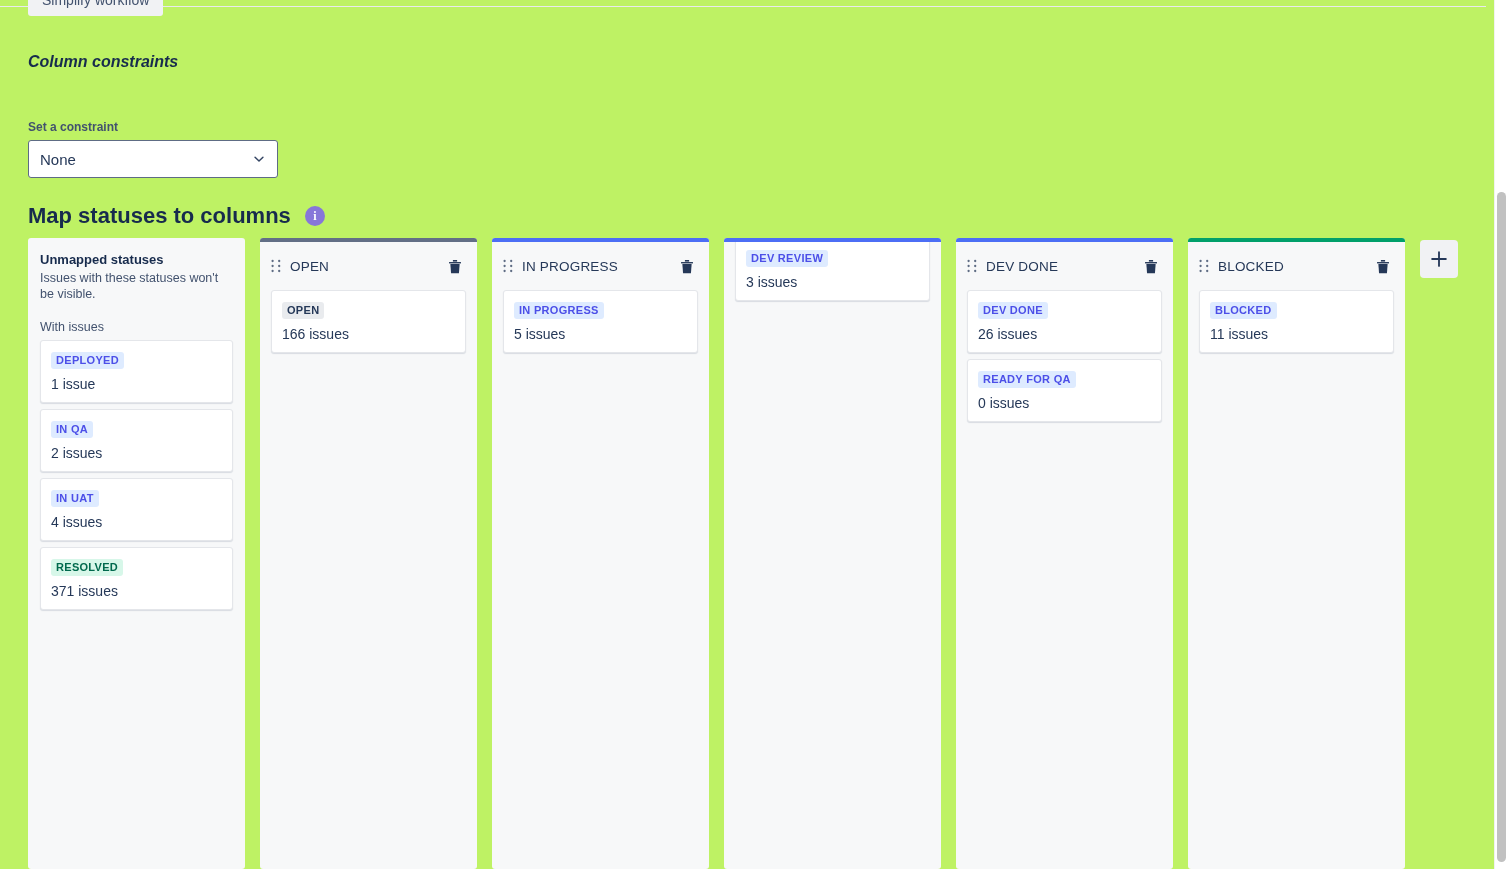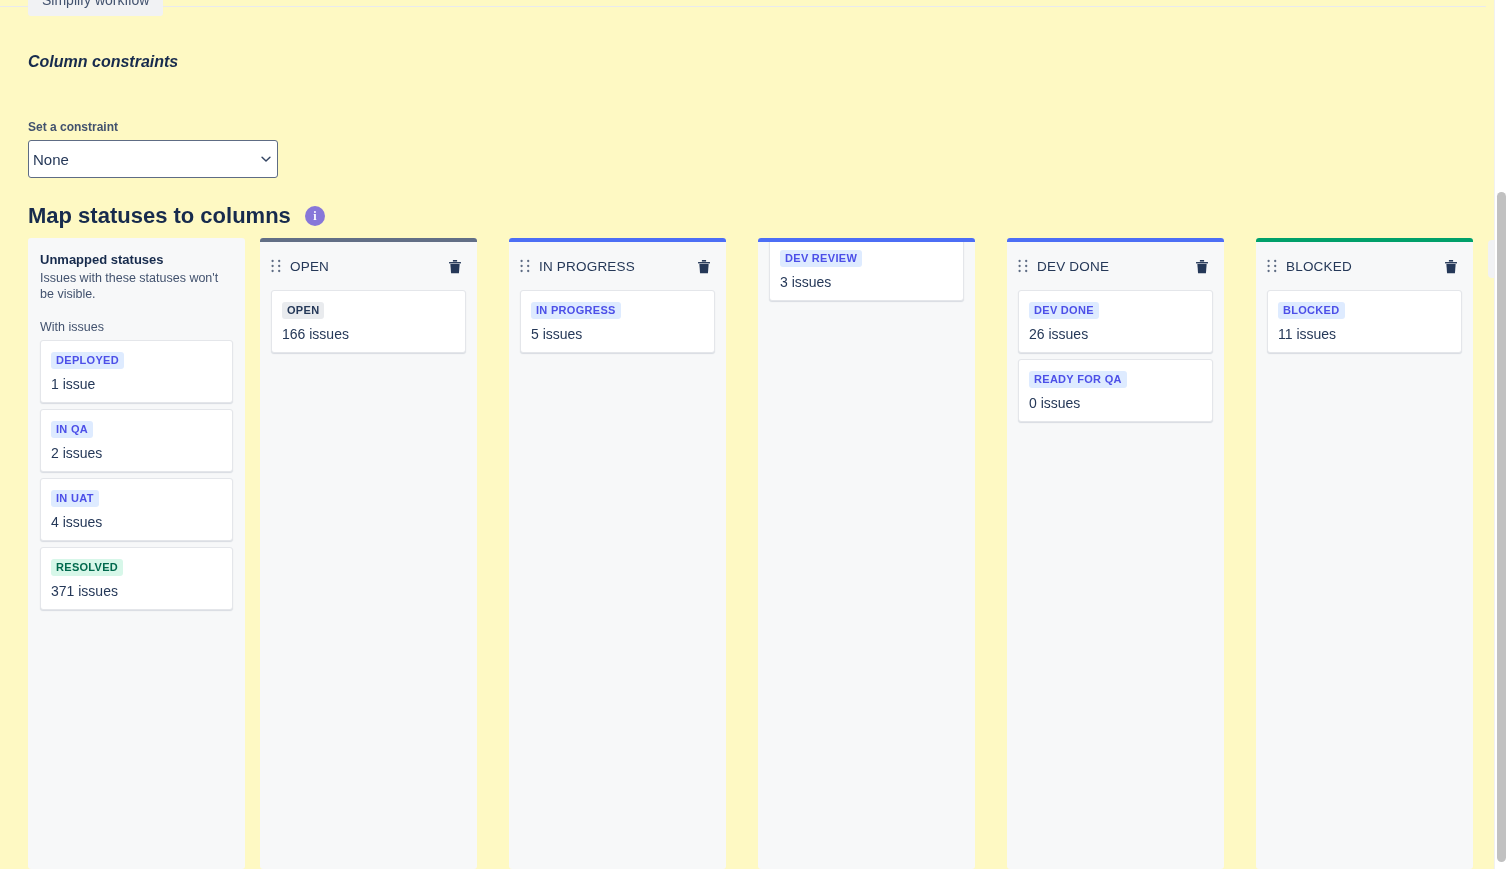--- a/index.html
+++ b/index.html
@@ -9,21 +9,21 @@
     width: 1508px; height: 869px;
     overflow: hidden;
     background: #ffffff;
     font-family: "Liberation Sans", sans-serif;
     color: #172b4d;
   }
   .page {
     position: relative;
     width: 1508px;
     height: 869px;
-    background: #fef9c3;
+    background: #bef264;
     overflow: hidden;
   }
 
   
   .simplify-btn {
     position: absolute;
     left: 28px;
     top: -16px;
     height: 32px;
     padding: 0 14px;
@@ -84,21 +84,21 @@
     height: 38px;
   }
   .select-box {
     width: 100%;
     height: 100%;
     border: 1px solid #5e6c84;
     border-radius: 3px;
     background: #fff;
     display: flex;
     align-items: center;
-    padding: 0 4px;
+    padding: 0 11px;
     font-size: 15px;
     color: #253858;
     cursor: pointer;
   }
   .select-box .val { flex: 1; }
   .chev {
     width: 14px; height: 14px;
     display: block;
   }
 
@@ -310,21 +310,21 @@
       <div class="um-sub">Issues with these statuses won't be visible.</div>
       <div class="um-group">With issues</div>
       <div id="unmapped-list">
           <div class="status-card"><span class="badge blue">DEPLOYED</span><div class="issues">1 issue</div></div>
           <div class="status-card"><span class="badge blue">IN QA</span><div class="issues">2 issues</div></div>
           <div class="status-card"><span class="badge blue">IN UAT</span><div class="issues">4 issues</div></div>
           <div class="status-card"><span class="badge green">RESOLVED</span><div class="issues">371 issues</div></div>
         </div>
     </div>
 
-    <div id="columns-host" style="display:flex; gap:32px; align-items:flex-start;">
+    <div id="columns-host" style="display:flex; gap:15px; align-items:flex-start;">
         <div class="column">
           <div class="topbar" style="background: rgb(98, 111, 134);"></div>
           <div class="col-head">
             <span class="drag-handle"><svg viewBox="0 0 10 14" width="10" height="14">
                 <circle cx="1.6" cy="2" r="1.15" fill="#5e6c84"></circle>
                 <circle cx="8.2" cy="2" r="1.15" fill="#5e6c84"></circle>
                 <circle cx="1.6" cy="7" r="1.15" fill="#5e6c84"></circle>
                 <circle cx="8.2" cy="7" r="1.15" fill="#5e6c84"></circle>
                 <circle cx="1.6" cy="12" r="1.15" fill="#5e6c84"></circle>
                 <circle cx="8.2" cy="12" r="1.15" fill="#5e6c84"></circle>

